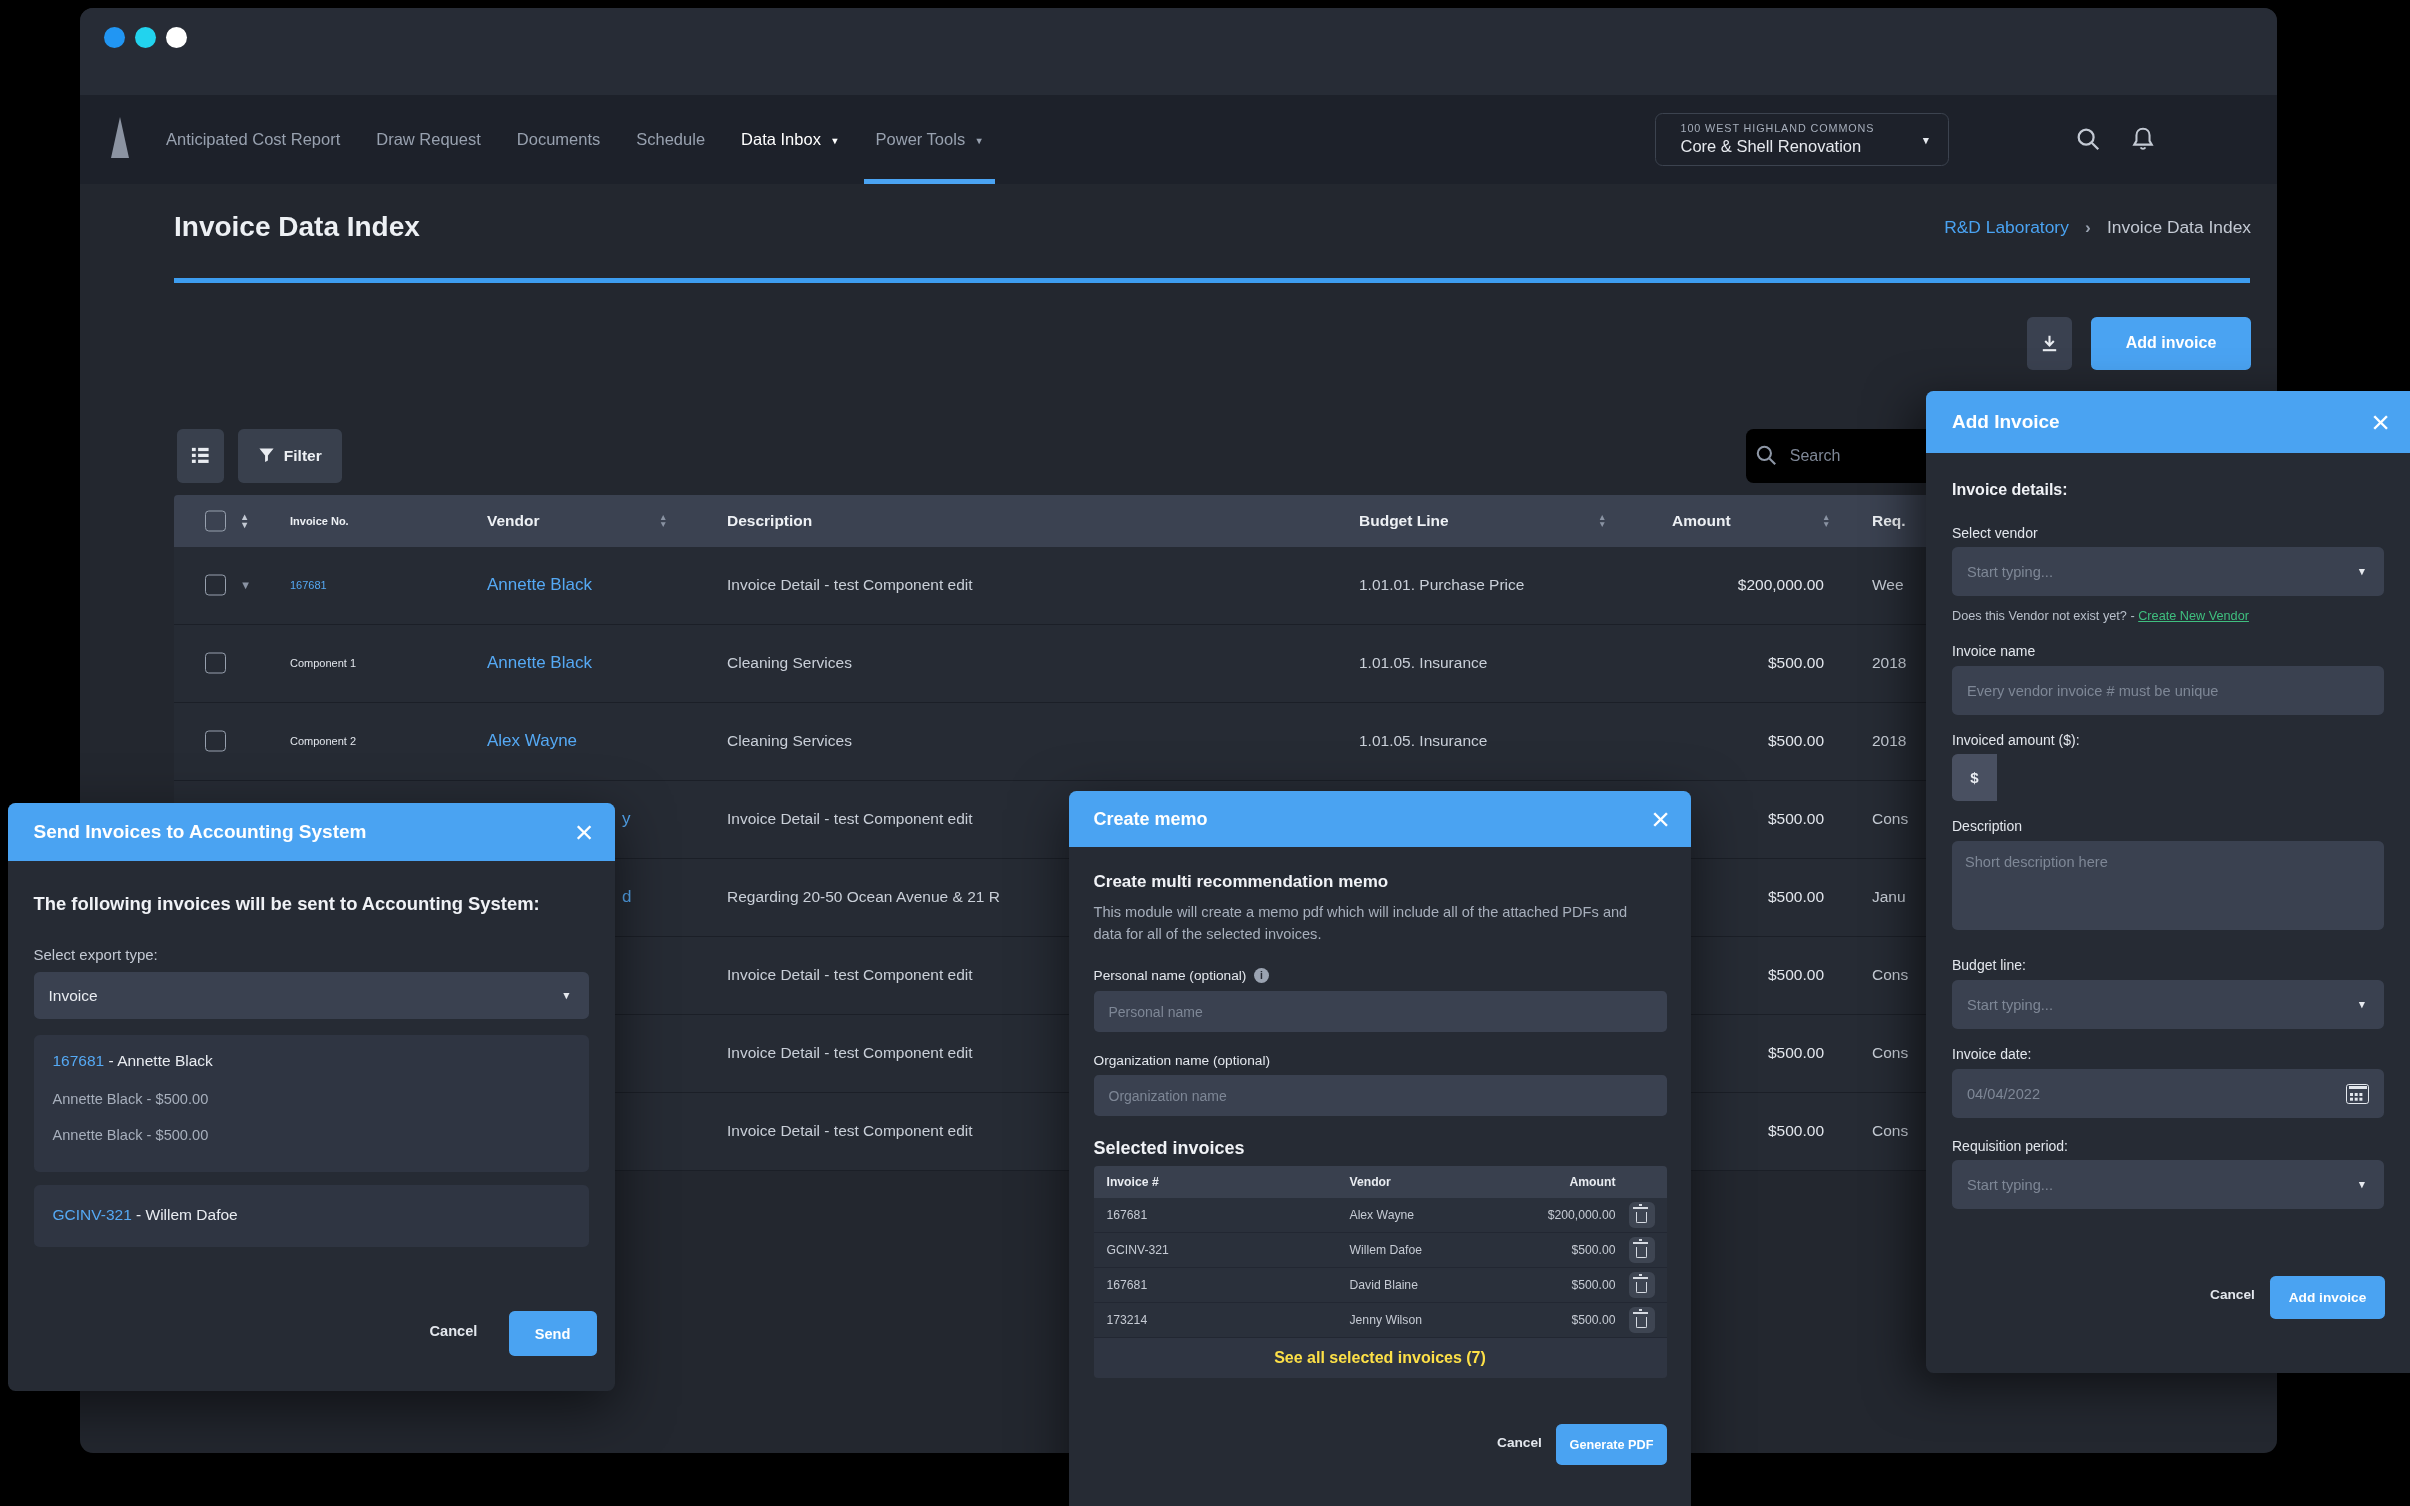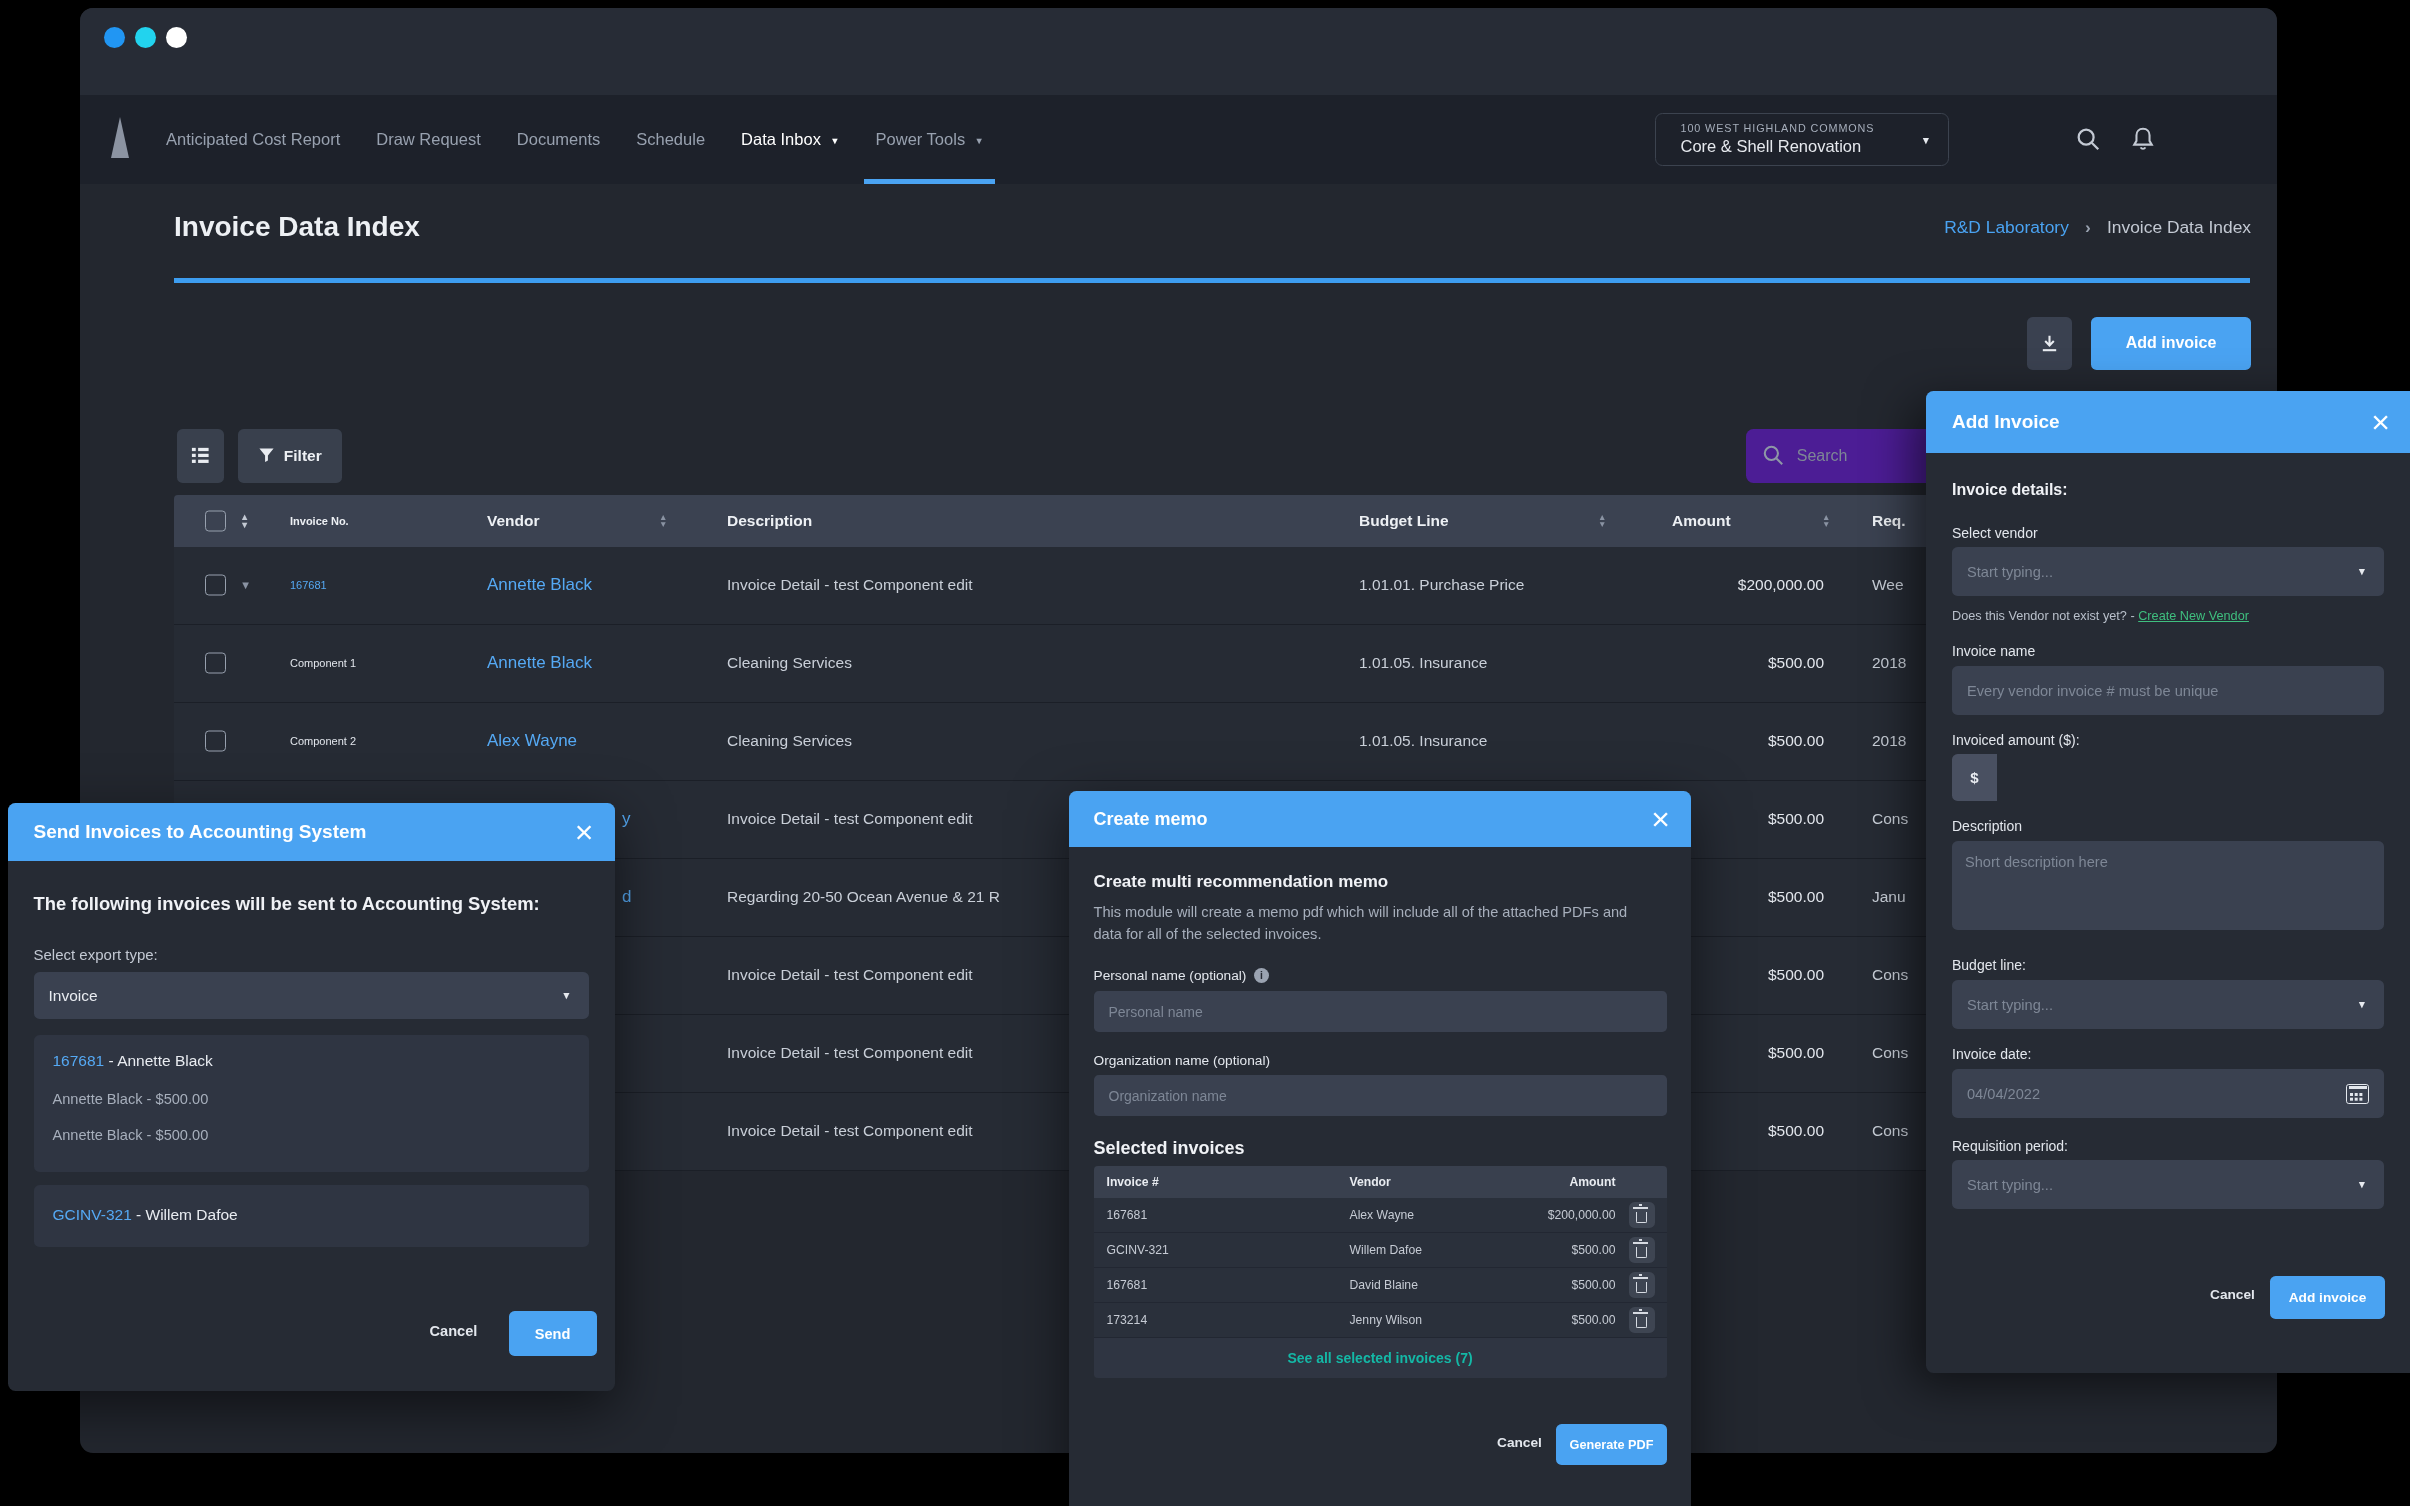--- a/index.html
+++ b/index.html
@@ -40,22 +40,22 @@
   .dl-btn{position:absolute;top:309px;right:205px;width:45px;height:53px;background:#3A4150;border-radius:5.6px;
           display:flex;align-items:center;justify-content:center}
   .add-btn-top{position:absolute;top:309px;right:26px;width:160px;height:53px;background:#4AA3F2;border-radius:5.6px;
           display:flex;align-items:center;justify-content:center;font-size:16px;font-weight:bold;color:#fff;cursor:pointer}
 
   
   .cols-btn{position:absolute;left:97px;top:421px;width:47px;height:54px;background:#39404D;border-radius:5.6px;
             display:flex;align-items:center;justify-content:center}
   .filter-btn{position:absolute;left:158px;top:421px;width:104px;height:54px;background:#39404D;border-radius:5.6px;
             display:flex;align-items:center;justify-content:center;gap:8.5px;font-size:15.5px;font-weight:bold;color:#EDF0F4}
-  .search-box{position:absolute;left:1666px;top:421px;width:320px;height:54px;background:#4c1d95;border-radius:7.5px;
-            display:flex;align-items:center;padding-left:15px;box-sizing:border-box;gap:11.3px}
+  .search-box{position:absolute;left:1666px;top:421px;width:320px;height:54px;background:#000000;border-radius:7.5px;
+            display:flex;align-items:center;padding-left:8px;box-sizing:border-box;gap:11.3px}
   .search-box .ph{font-size:16px;color:#7E8796}
 
   
   .table{position:absolute;left:94px;top:487px;width:2076px}
   .t-head{position:relative;height:52px;background:#3B4251;border-radius:3.8px 3.8px 0 0}
   .t-row{position:relative;height:77px;background:#262B34;border-bottom:1.9px solid #1B1F27}
   .cb{position:absolute;left:31px;top:50%;transform:translateY(-50%);width:21px;height:21px;
       border:1.9px solid #97A0AE;border-radius:3.8px;box-sizing:border-box;cursor:pointer}
   .cell{position:absolute;top:50%;transform:translateY(-50%);white-space:nowrap}
   .hcell{font-size:15.5px;font-weight:bold;color:#EDF0F4}
@@ -122,21 +122,21 @@
   .mt-c2{position:absolute;left:256px;top:50%;transform:translateY(-50%)}
   .mt-c3{position:absolute;left:381px;width:141px;text-align:right;top:50%;transform:translateY(-50%)}
   .mt-trash{position:absolute;left:535px;top:50%;transform:translateY(-50%);width:26px;height:26px;border-radius:5.6px;
             background:#3E4552;display:flex;align-items:center;justify-content:center;cursor:pointer}
   .trash{position:relative;width:10.4px;height:11.3px;border:1.9px solid #D7DBE2;border-top:none;
          border-radius:0 0 1.9px 1.9px;box-sizing:border-box;margin-top:4.7px}
   .trash::before{content:"";position:absolute;left:-4.2px;top:-4.7px;width:15px;height:1.9px;background:#D7DBE2}
   .trash::after{content:"";position:absolute;left:1.9px;top:-7.5px;width:2.8px;height:1.9px;background:#D7DBE2}
   .mt-foot{position:relative;height:40px;background:#2F3542;border-radius:0 0 3.8px 3.8px;
            display:flex;align-items:center;justify-content:center}
-  .mt-foot span{font-size:14px;font-weight:bold;color:#14b8a6;cursor:pointer}
+  .mt-foot span{font-size:16px;font-weight:bold;color:#fde047;cursor:pointer}
   .memo-cancel{position:absolute;left:428px;top:644px;font-size:13.7px}
   .memo-generate{position:absolute;left:487px;top:633px;width:111px;height:41px;font-size:12.7px}
 
   
   .add-panel{left:1926px;top:391px;width:485px;height:982px;z-index:32;border-radius:7.5px 0 0 7.5px;
              box-shadow:-13px 13px 47px rgba(0,0,0,.55)}
   .add-panel .m-head{height:62px;border-radius:7.5px 0 0 0}
   .add-panel .m-title{font-size:19px}
   .ap-label{position:absolute;left:26px;font-size:14px;color:#E3E7ED}
   .ap-bold{font-size:16px;font-weight:bold;color:#F0F2F6}

